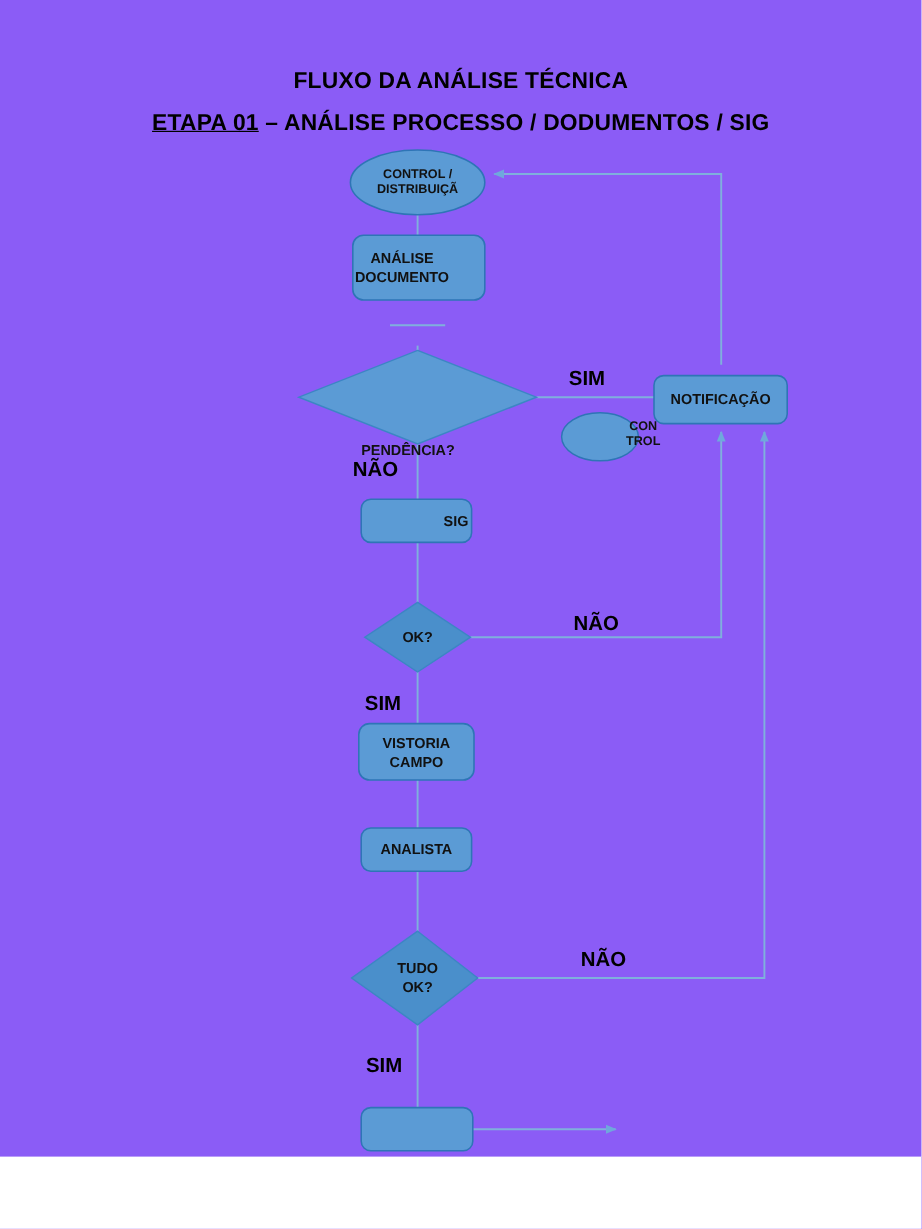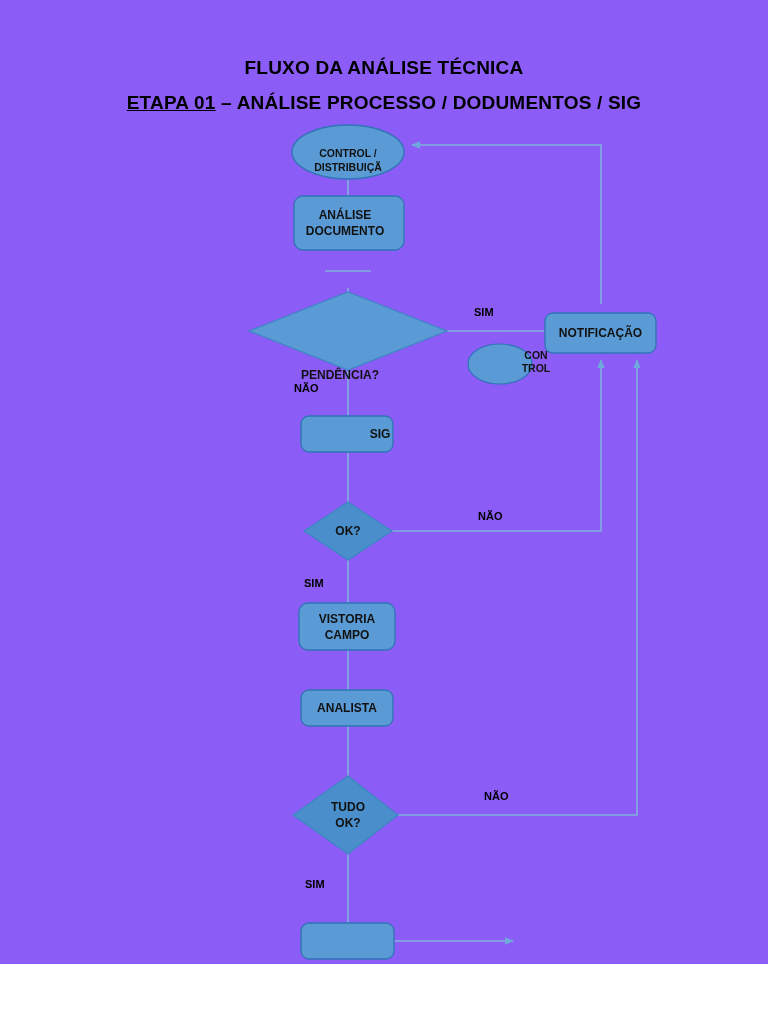--- a/index.html
+++ b/index.html
@@ -60,21 +60,21 @@
     text-align: center;
     color: #111111;
     font-weight: bold;
     pointer-events: none;
   }
   .lbl-small { font-size: 10.5px; line-height: 13.5px; }
   .lbl-mid   { font-size: 12px;   line-height: 16px; }
 
   .edge-label {
     position: absolute;
-    font-size: 11px;
+    font-size: 17px;
     font-weight: bold;
     color: #000000;
     white-space: nowrap;
   }
   .clipbox {
     overflow: hidden;
   }
 </style>
 </head>
 <body>
@@ -140,26 +140,26 @@
 
     <rect x="299" y="603" width="96" height="47" rx="9" ry="9" fill="#5B9BD5" stroke="#2E75B6" stroke-width="1.3"></rect>
 
     <rect x="301" y="690" width="92" height="36" rx="8" ry="8" fill="#5B9BD5" stroke="#2E75B6" stroke-width="1.3"></rect>
 
     <polygon points="348,776 398,815 348,854 293,815" fill="#4A8FCB" stroke="#3C86C4" stroke-width="1.2"></polygon>
 
     <rect x="301" y="923" width="93" height="36" rx="8" ry="8" fill="#5B9BD5" stroke="#2E75B6" stroke-width="1.3"></rect>
   </svg>
 
-  <div class="node-label lbl-small clipbox" style="left:292px; top:130px; width:112px; height:44px;justify-content:flex-end;">
+  <div class="node-label lbl-small clipbox" style="left:292px; top:130px; width:112px; height:44px;">
     <div>CONTROL /</div>
     <div>DISTRIBUIÇÃ</div>
   </div>
 
-  <div class="node-label lbl-mid" style="left:290px; top:196px; width:110px; height:54px;">
+  <div class="node-label lbl-mid" style="left:280px; top:196px; width:110px; height:54px;">
     <div>ANÁLISE</div>
     <div>DOCUMENTO</div>
   </div>
 
   <div class="node-label lbl-mid" style="left:278px; top:318px; width:124px; height:26px;margin-top:44px;">
     <div>PENDÊNCIA?</div>
   </div>
 
   <div class="node-label lbl-mid" style="left:545px; top:313px; width:111px; height:40px;">
     <div>NOTIFICAÇÃO</div>

